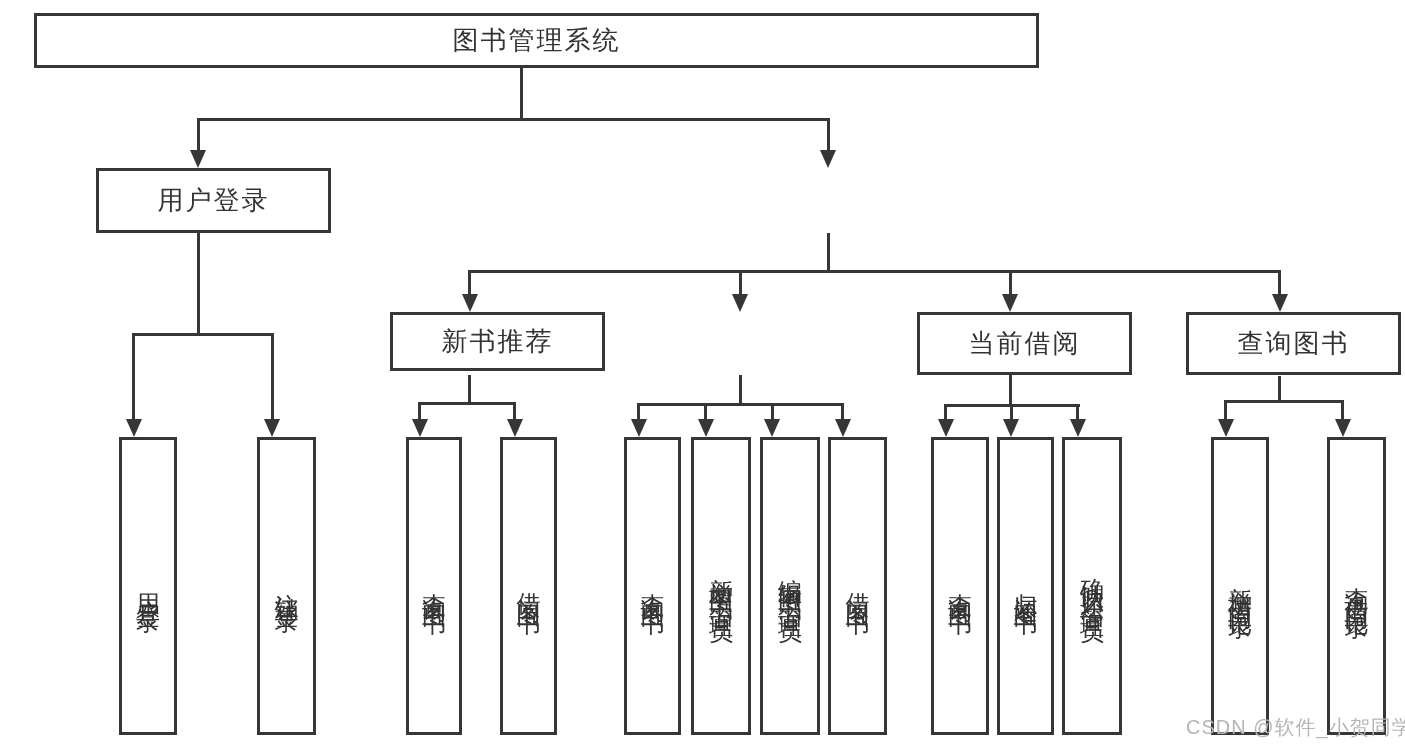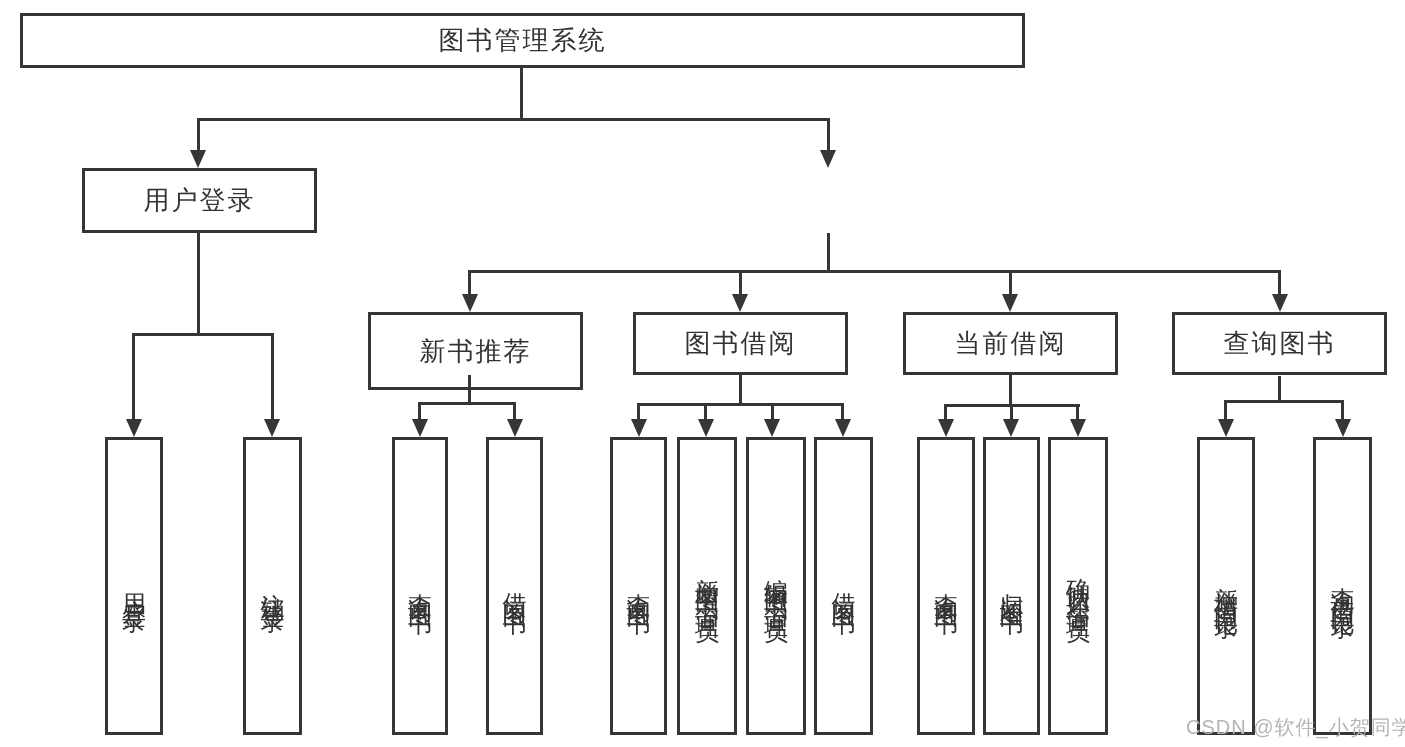--- a/index.html
+++ b/index.html
@@ -2,21 +2,21 @@
 <html><head>
 <meta charset="utf-8">
 <style>
   html,body{margin:0;padding:0;background:#ffffff;}
   #canvas{
     position:relative;width:1405px;height:747px;background:#ffffff;overflow:hidden;
     font-family:"Liberation Sans","DejaVu Sans",sans-serif;color:#333333;
   }
   .box{
     position:absolute;box-sizing:border-box;border:3px solid #363636;background:#ffffff;
-    display:flex;align-items:center;justify-content:center;text-align:right;
+    display:flex;align-items:center;justify-content:center;text-align:right;margin-left:14px;
   }
   .hbox{font-size:26px;letter-spacing:2px;}
   .vbox{
     writing-mode:vertical-rl;text-orientation:mixed;
     font-size:24px;letter-spacing:6px;line-height:1;
   }
   .vline{position:absolute;width:3px;background:#363636;}
   .hline{position:absolute;height:3px;background:#363636;}
   .arrow{
     position:absolute;width:0;height:0;
@@ -55,22 +55,21 @@
   <div class="hline" style="left:468px;top:270px;width:812px"></div>
   <div class="vline" style="left:468px;top:270px;height:24px"></div>
   <div class="arrow" style="left:462px;top:294px"></div>
   <div class="vline" style="left:739px;top:270px;height:24px"></div>
   <div class="arrow" style="left:732px;top:294px"></div>
   <div class="vline" style="left:1009px;top:270px;height:24px"></div>
   <div class="arrow" style="left:1002px;top:294px"></div>
   <div class="vline" style="left:1278px;top:270px;height:24px"></div>
   <div class="arrow" style="left:1272px;top:294px"></div>
 
-  <div class="box hbox" style="left:368px;top:312px;width:215px;height:78px">新书推荐</div>
-  <div class="box hbox" style="left:633px;top:312px;width:215px;height:63px">图书借阅</div>
+  <div class="box hbox" style="left:376px;top:312px;width:215px;height:59px">新书推荐</div>
   <div class="box hbox" style="left:903px;top:312px;width:215px;height:63px">当前借阅</div>
   <div class="box hbox" style="left:1172px;top:312px;width:215px;height:63px">查询图书</div>
 
   <div class="vline" style="left:468px;top:375px;height:27px"></div>
   <div class="hline" style="left:418px;top:402px;width:98px"></div>
   <div class="vline" style="left:418px;top:402px;height:19px"></div>
   <div class="arrow" style="left:412px;top:419px"></div>
   <div class="vline" style="left:513px;top:402px;height:19px"></div>
   <div class="arrow" style="left:507px;top:419px"></div>
 

